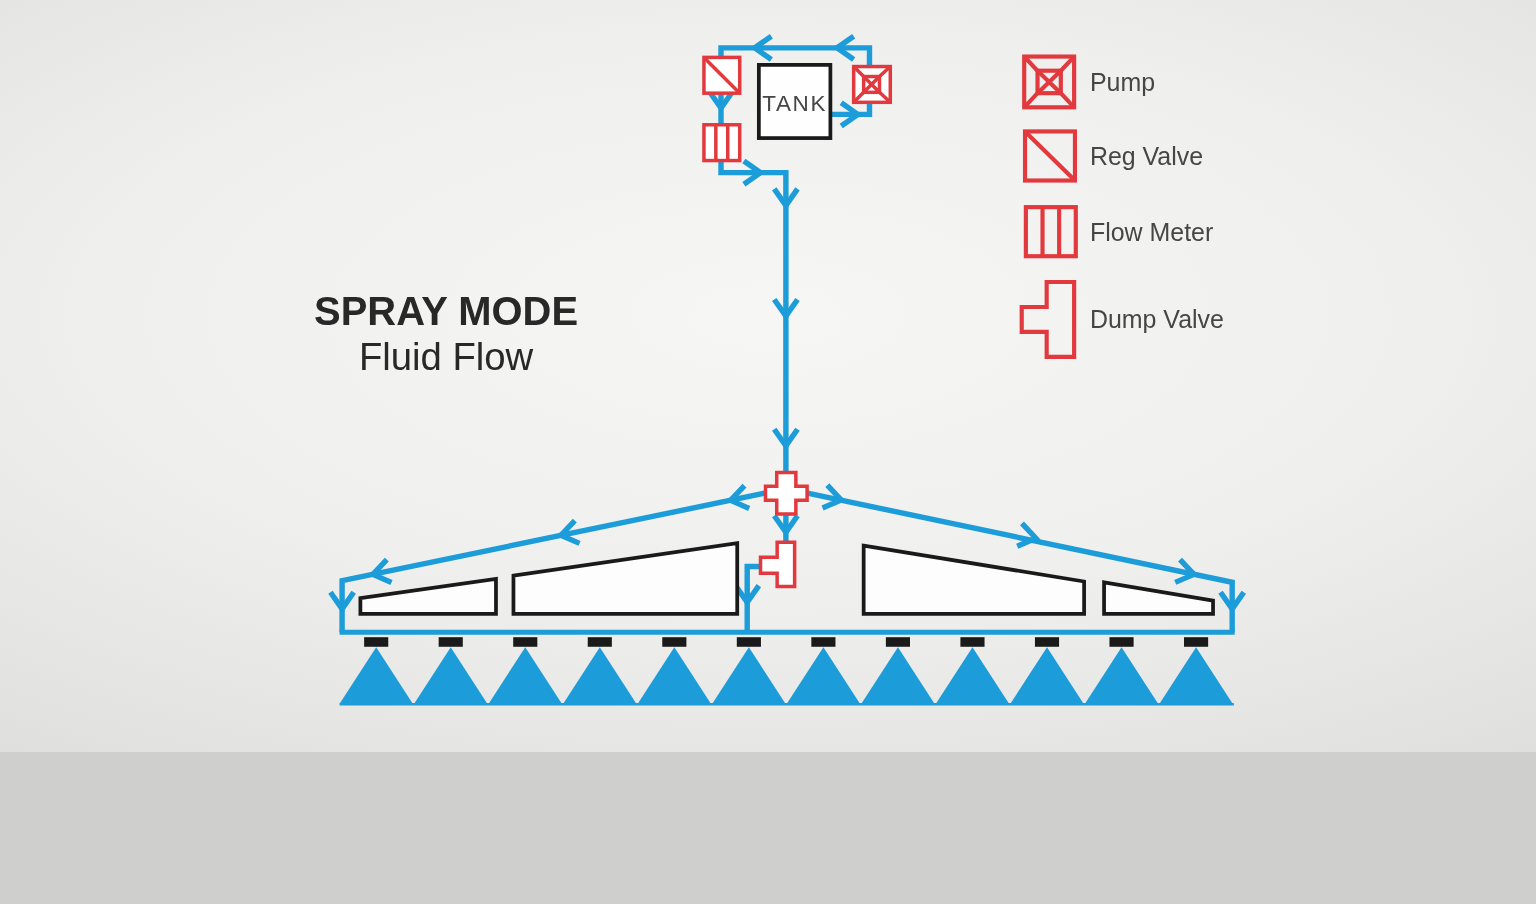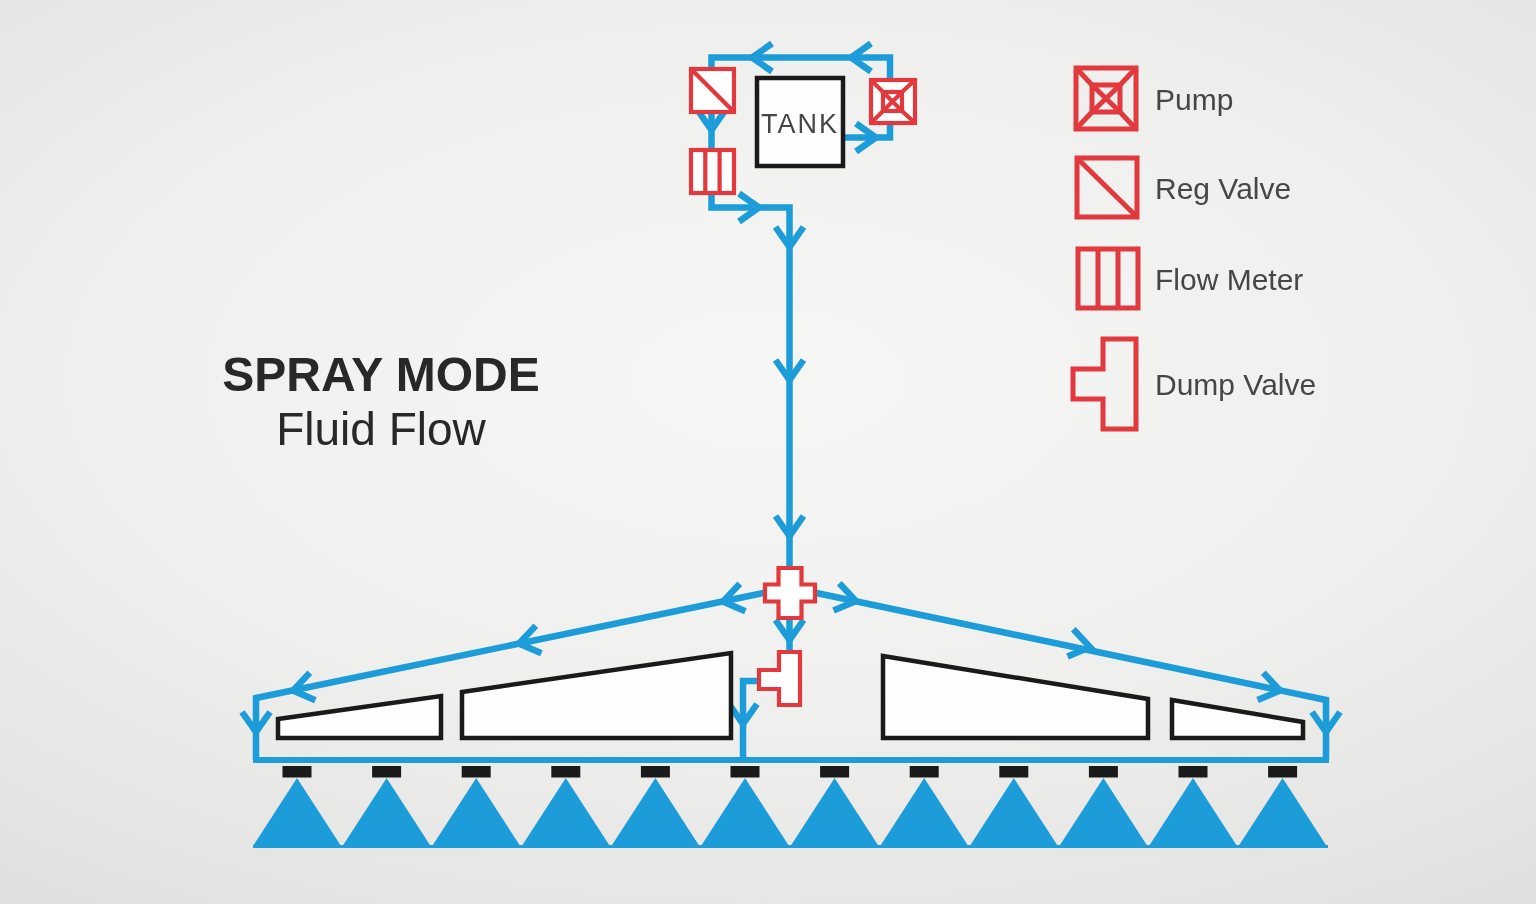--- a/index.html
+++ b/index.html
@@ -1,16 +1,16 @@
 <!DOCTYPE html>
 <html style="--blue: #1C9CD8; --red: #E1393D; --ink: #1A1A1A; --label_gray: #464646; --title_ink: #282828;"><head>
 <meta charset="utf-8">
 <style>
   html,body{margin:0;padding:0;background:#cfcfce;}
-  .stage{position:relative;width:1536px;height:904px;overflow:hidden;
+  .stage{position:relative;width:1536px;height:752px;overflow:hidden;
          background:radial-gradient(110% 95% at 50% 42%,#f6f6f5 0%,#efefee 40%,#e3e3e2 68%,#d2d2d1 100%);text-align:center;}
   svg{display:block;width:100%;height:100%;}
 
   .pipe{fill:none;stroke:var(--blue,#1C9CD8);stroke-width:6.5;stroke-linejoin:miter;}
   .pipe--boom{stroke-width:6;}
   .pipe--thin{stroke-width:3;}
   .chev{fill:none;stroke:var(--blue,#1C9CD8);stroke-width:6.5;stroke-linejoin:miter;}
 
   .red-fill{fill:#ffffff;stroke:var(--red,#E1393D);stroke-width:4.2;stroke-linejoin:miter;}
   .red-line{fill:none;stroke:var(--red,#E1393D);stroke-width:4.2;}

